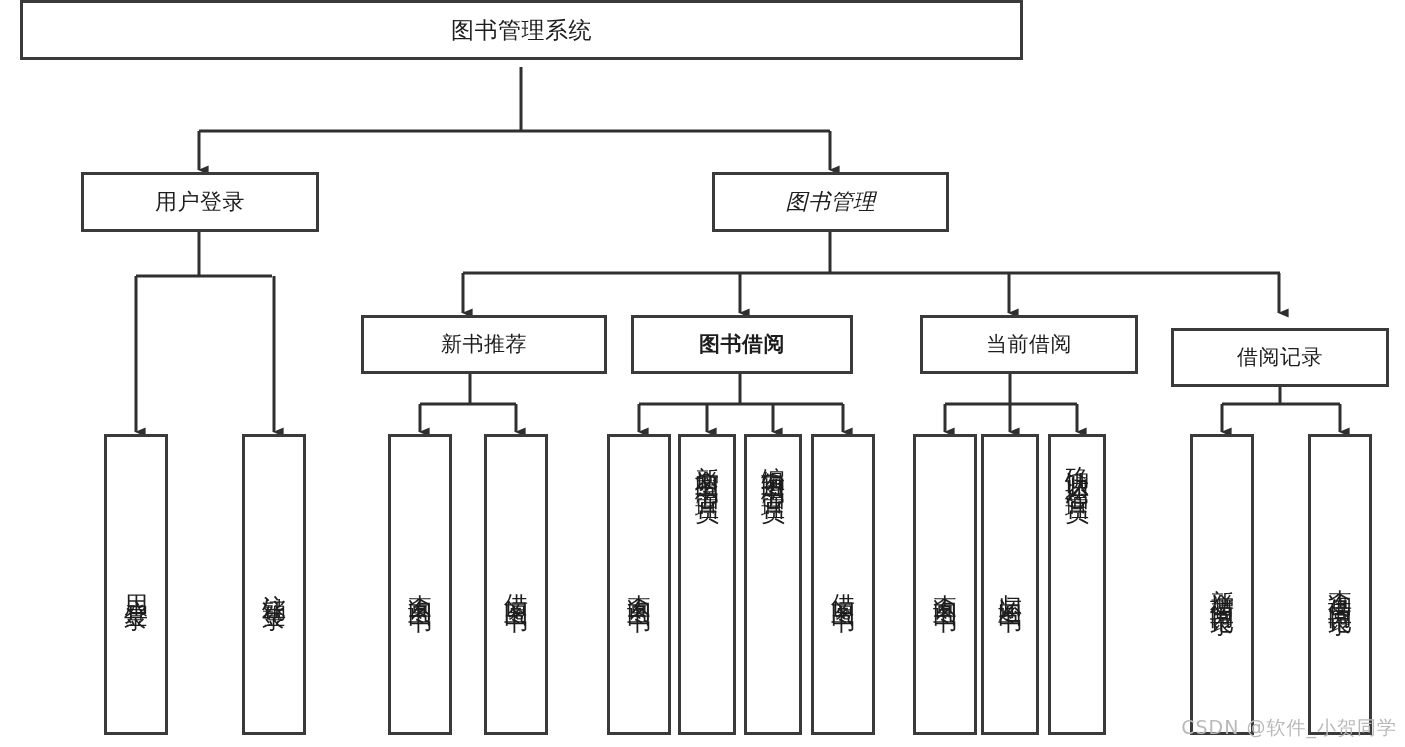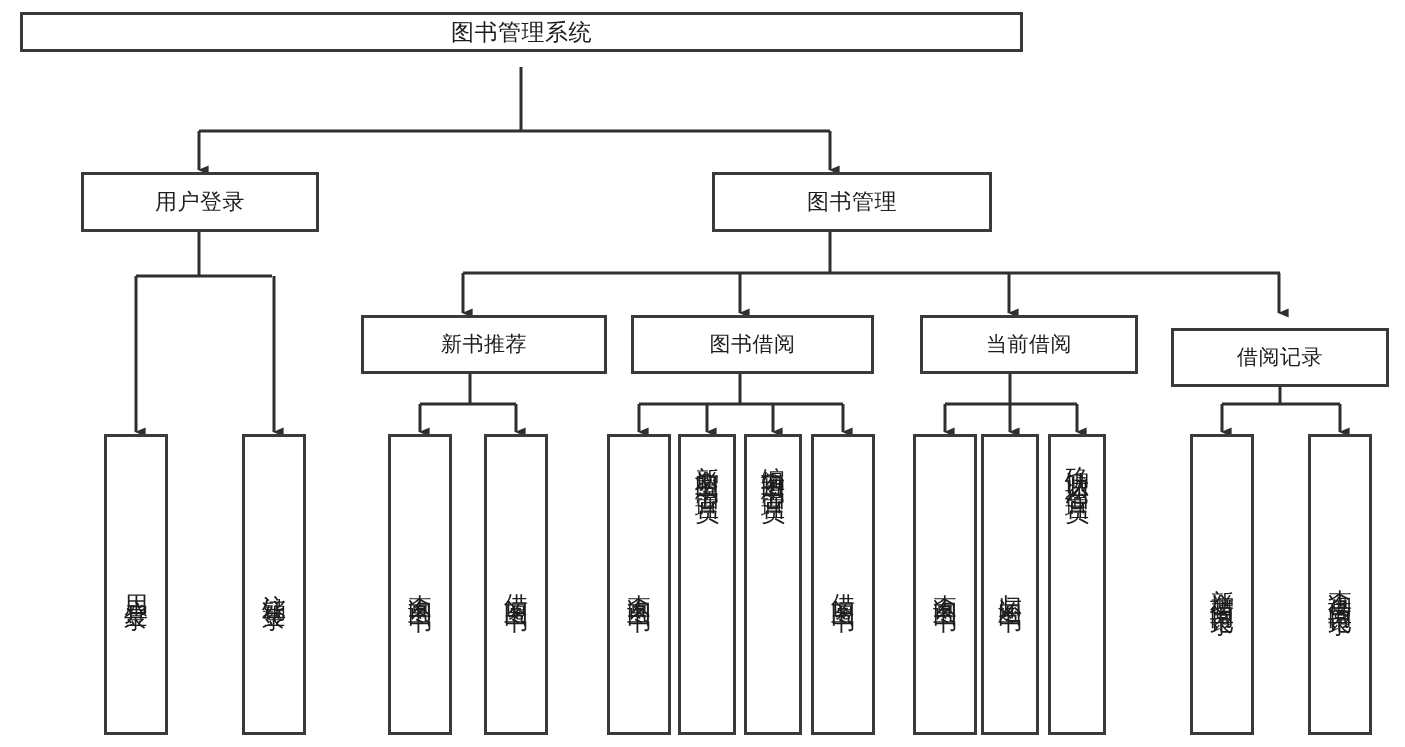--- a/index.html
+++ b/index.html
@@ -112,35 +112,35 @@
       <path d="M1010,404 L1010,432" marker-end="url(#arrow)"></path>
       <path d="M1077,404 L1077,432" marker-end="url(#arrow)"></path>
 
       <path d="M1280,374 L1280,404"></path>
       <path d="M1222,404 L1340,404"></path>
       <path d="M1222,404 L1222,432" marker-end="url(#arrow)"></path>
       <path d="M1340,404 L1340,432" marker-end="url(#arrow)"></path>
     </g>
   </svg>
 
-  <div class="node root" style="left:20px;top:12px;width:1003px;height:40px;">
+  <div class="node root" style="left:20px;top:0;width:1003px;height:60px;">
     <span>图书管理系统</span>
   </div>
 
   <div class="node lvl1" style="left:81px;top:172px;width:238px;height:60px;">
     <span>用户登录</span>
   </div>
-  <div class="node lvl1" style="left:712px;top:172px;width:280px;height:60px;">
+  <div class="node lvl1" style="left:712px;top:172px;width:237px;height:60px;font-style:italic;">
     <span>图书管理</span>
   </div>
 
   <div class="node lvl2" style="left:361px;top:315px;width:246px;height:59px;">
     <span>新书推荐</span>
   </div>
-  <div class="node lvl2" style="left:631px;top:315px;width:243px;height:59px;">
+  <div class="node lvl2" style="left:631px;top:315px;width:222px;height:59px;font-weight:bold;">
     <span>图书借阅</span>
   </div>
   <div class="node lvl2" style="left:901px;top:315px;width:218px;height:59px;margin-left:19px;">
     <span>当前借阅</span>
   </div>
   <div class="node lvl2" style="left:1171px;top:328px;width:218px;height:59px;">
     <span>借阅记录</span>
   </div>
 
   <div class="node leaf centered" style="left:104px;top:434px;width:64px;height:301px;">
@@ -180,14 +180,15 @@
     <span class="vtext">确认归还（管理员）</span>
   </div>
 
   <div class="node leaf centered" style="left:1190px;top:434px;width:64px;height:301px;">
     <span class="vtext">新增借阅记录</span>
   </div>
   <div class="node leaf centered" style="left:1308px;top:434px;width:64px;height:301px;">
     <span class="vtext">查询借阅记录</span>
   </div>
 
+  <div id="watermark">CSDN @软件_小贺同学</div>
 
 </div>
 
 </body></html>

